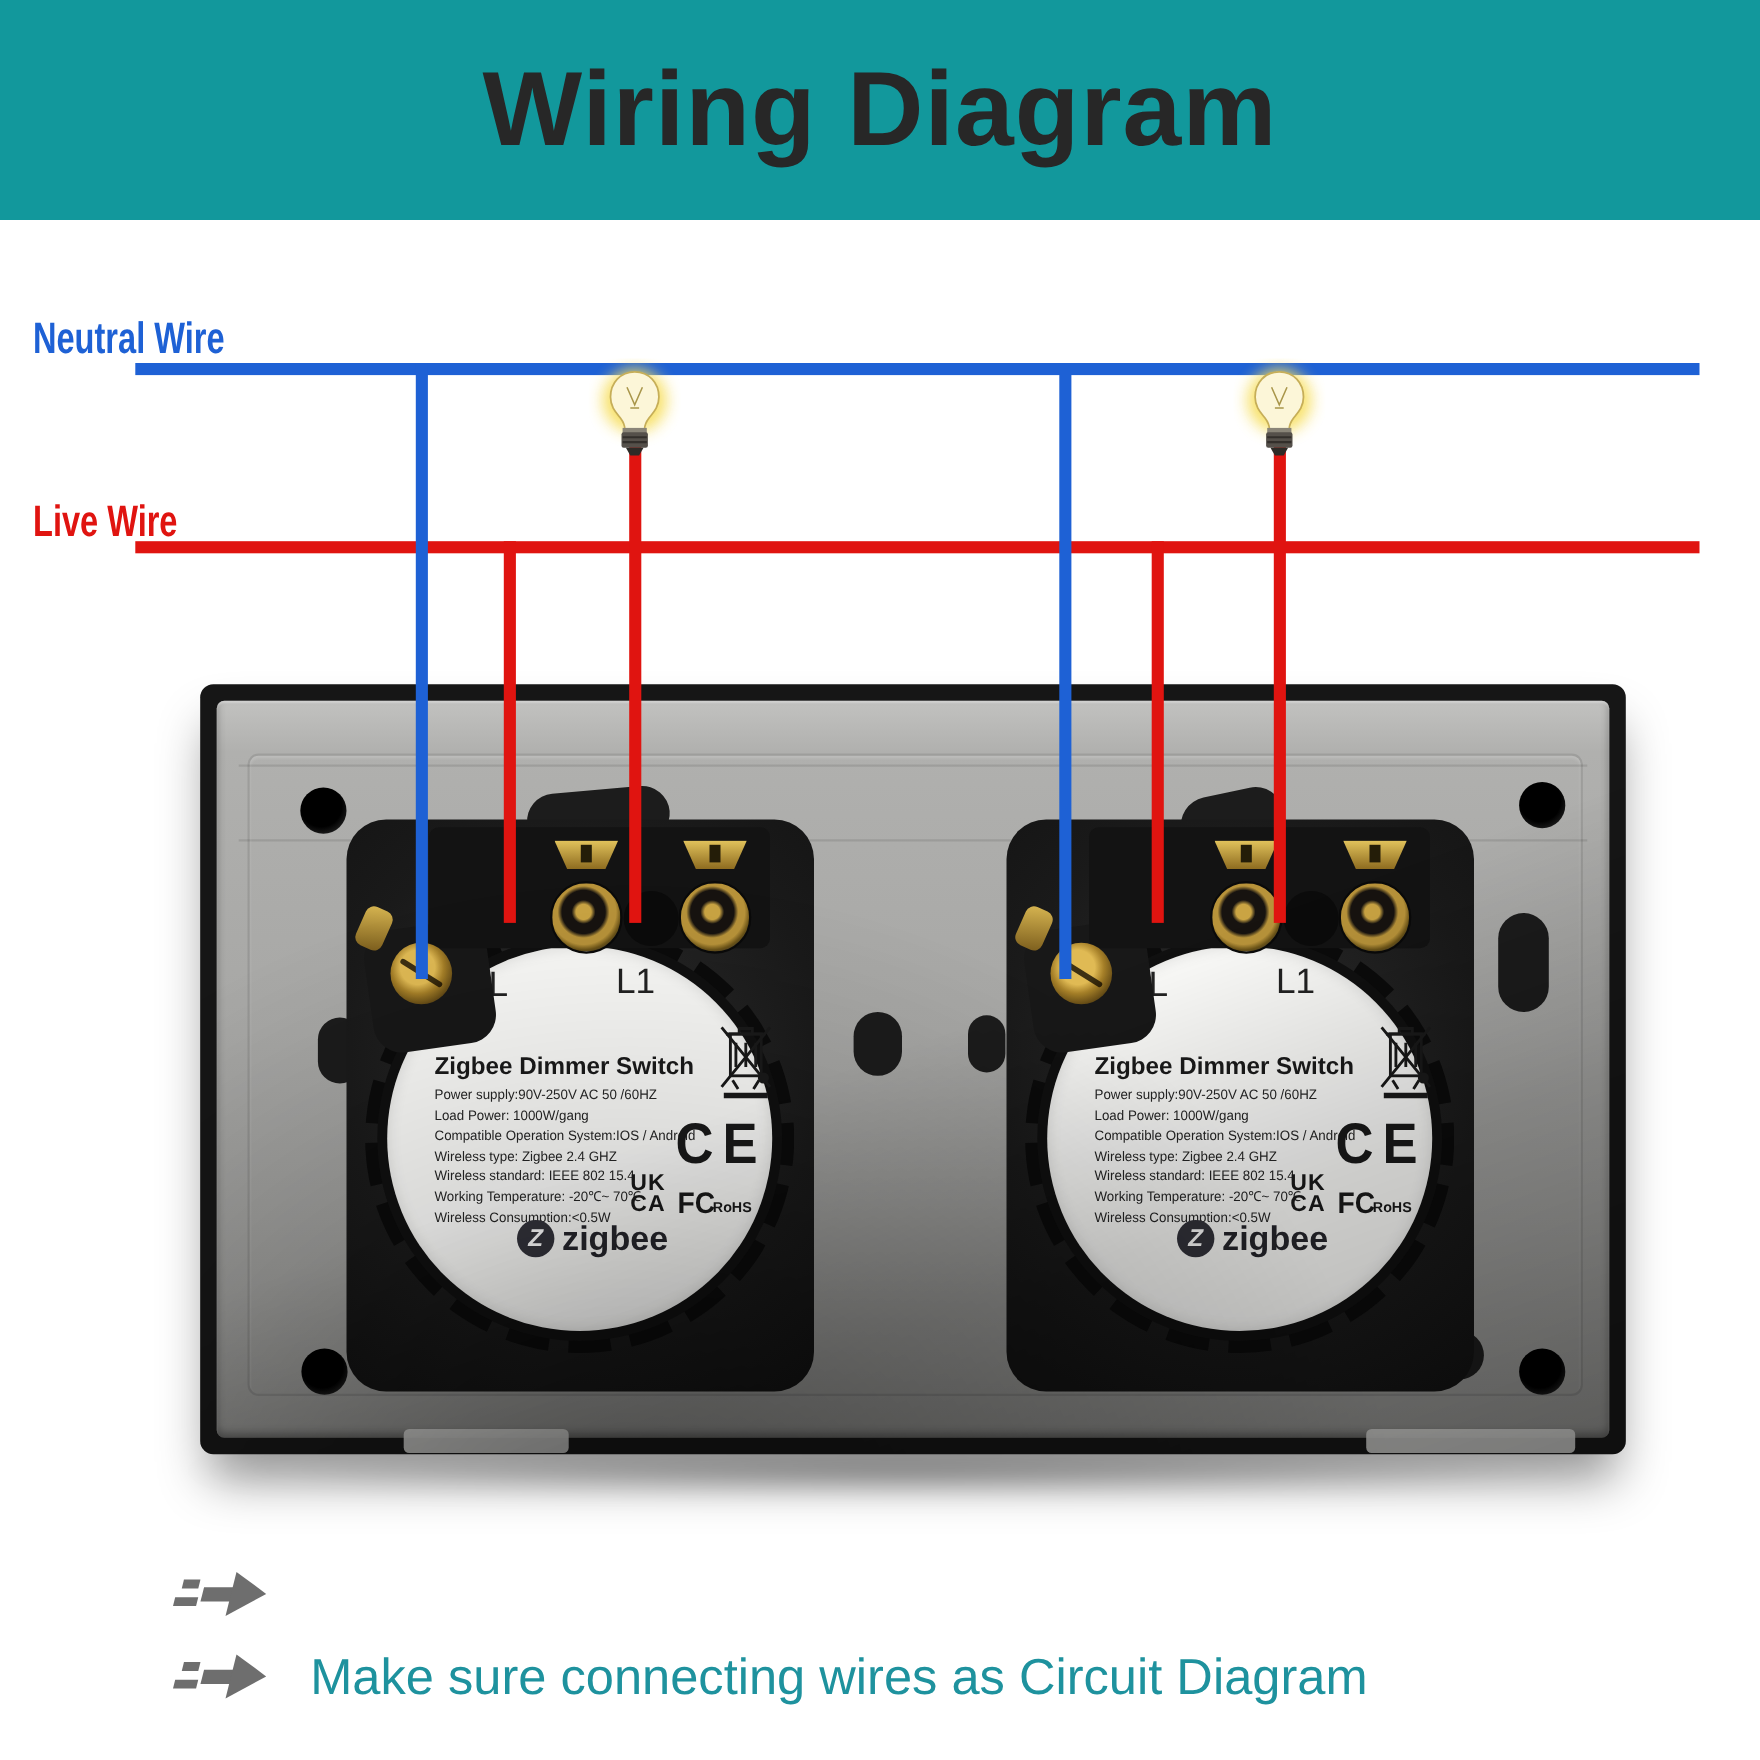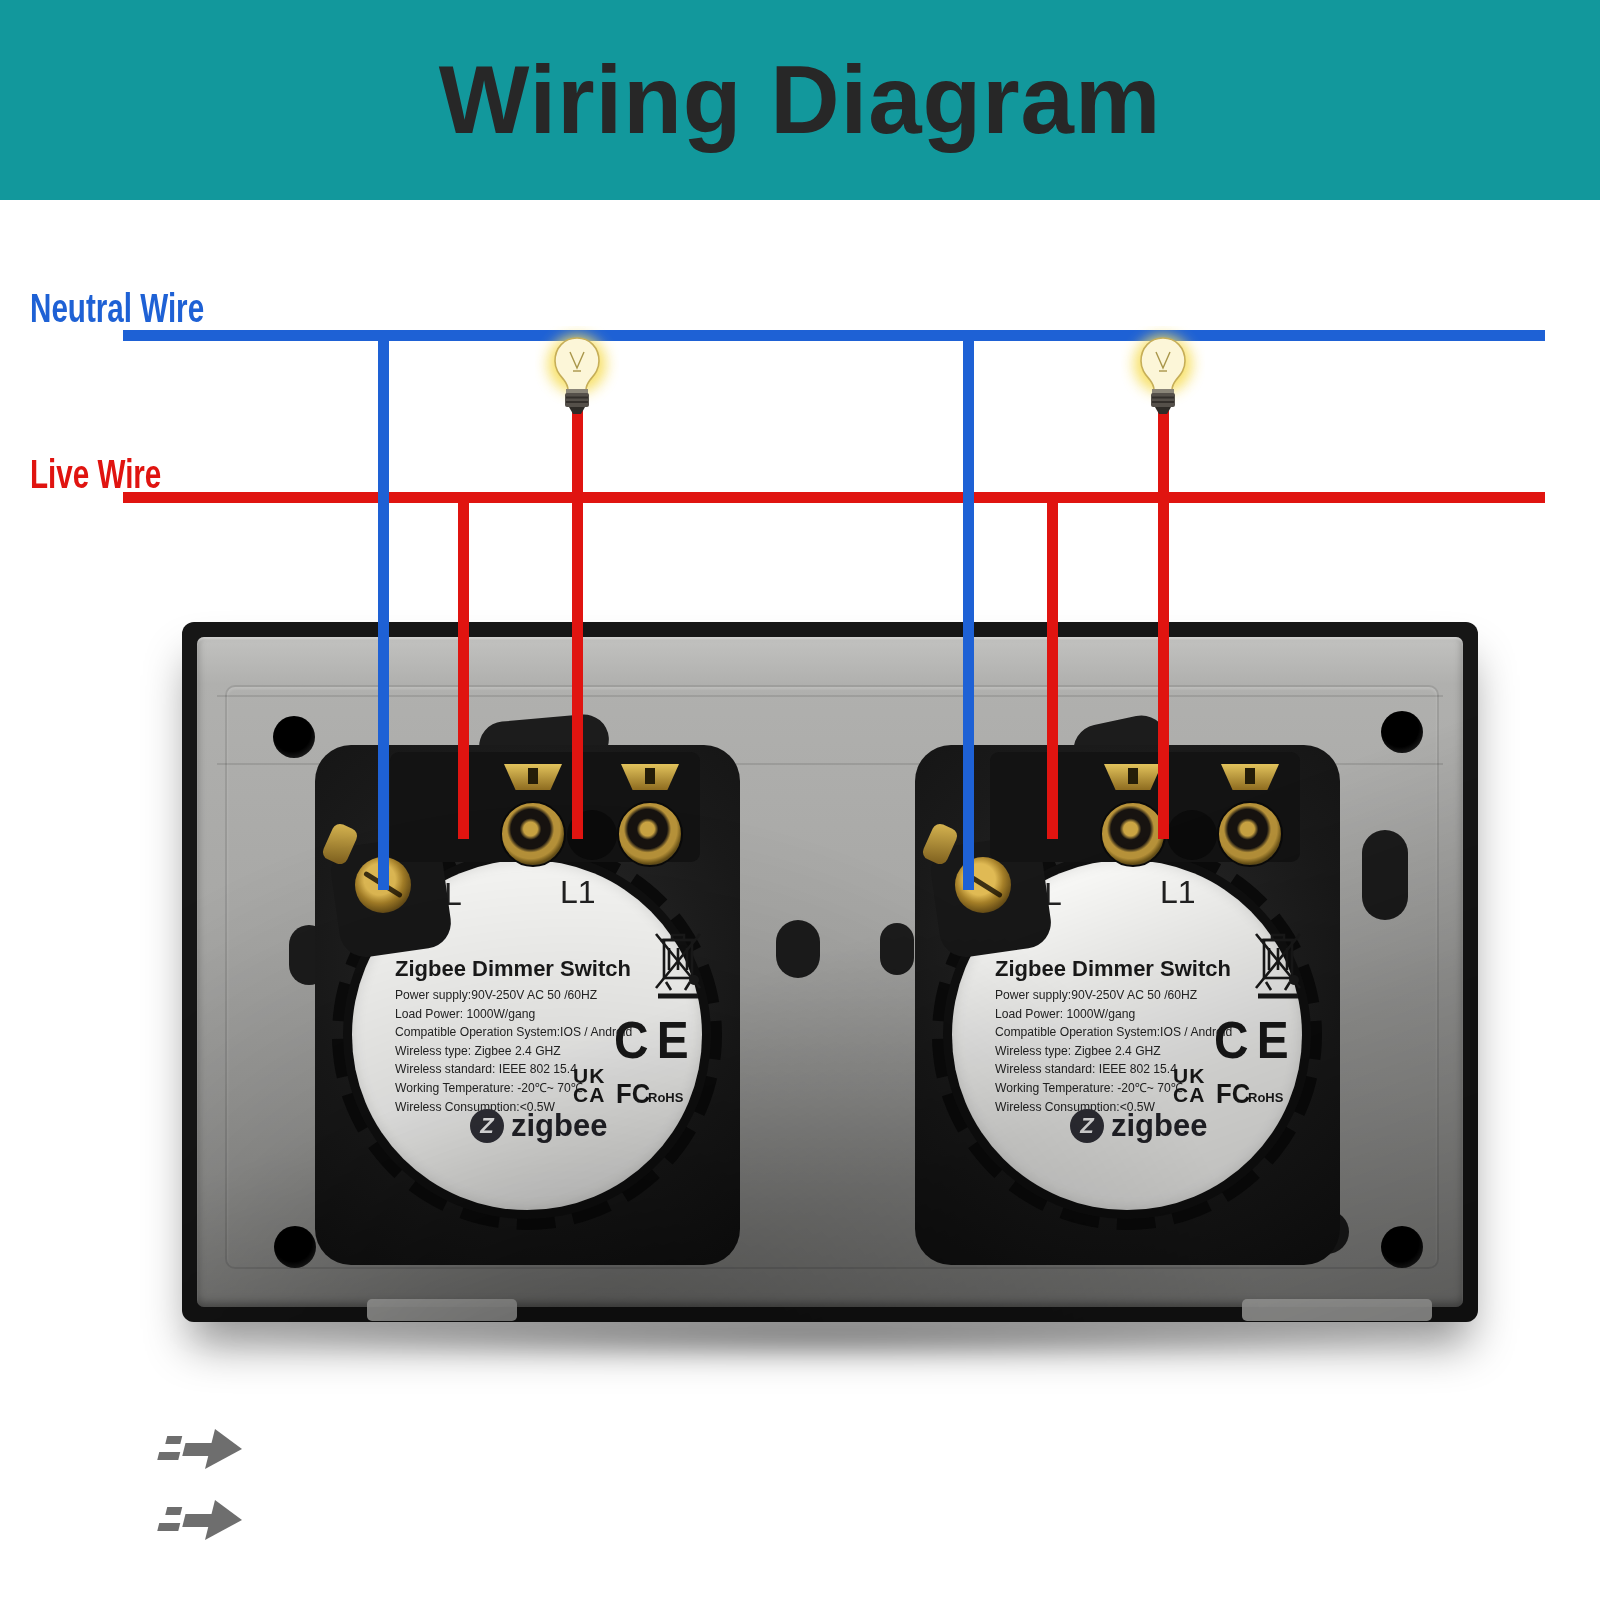--- a/index.html
+++ b/index.html
@@ -338,13 +338,14 @@
       <span class="head"></span>
   </div>
 </div>
 <div class="foot-row fr2">
   <div class="f-arrow">
     <span class="d1"></span>
       <span class="d2"></span>
       <span class="stem"></span>
       <span class="head"></span>
   </div>
+  <div class="foot-text">Make sure connecting wires as Circuit Diagram</div>
 </div>
 
 </body></html>

